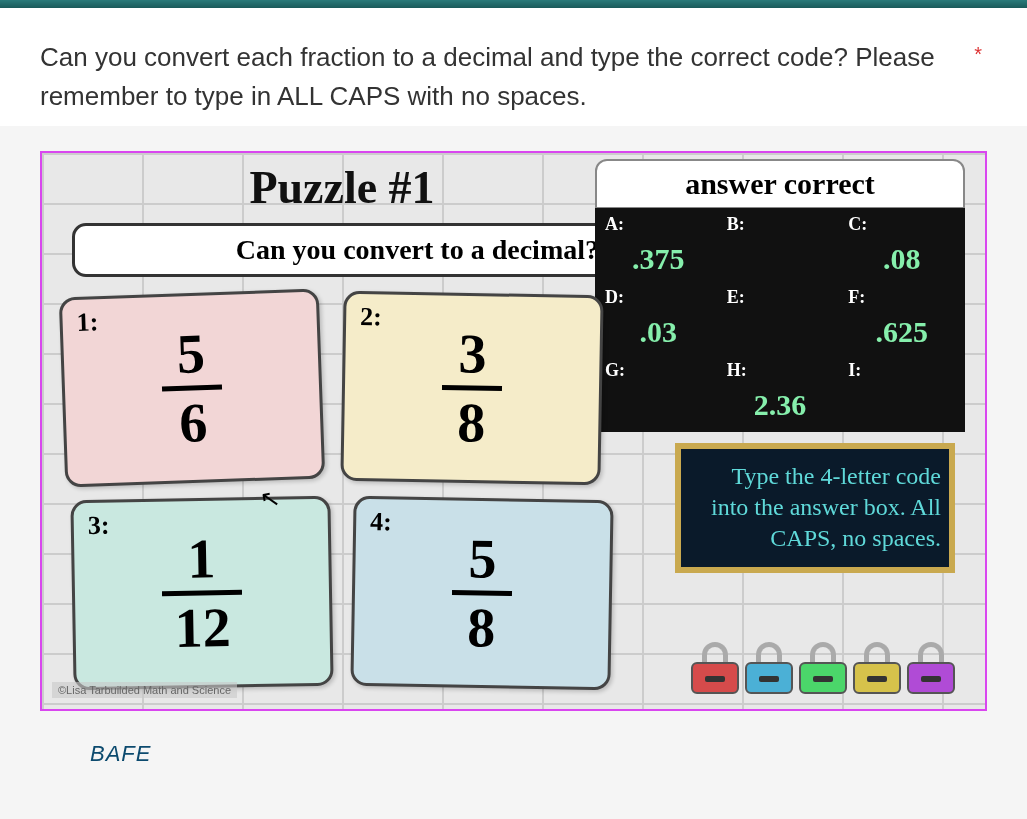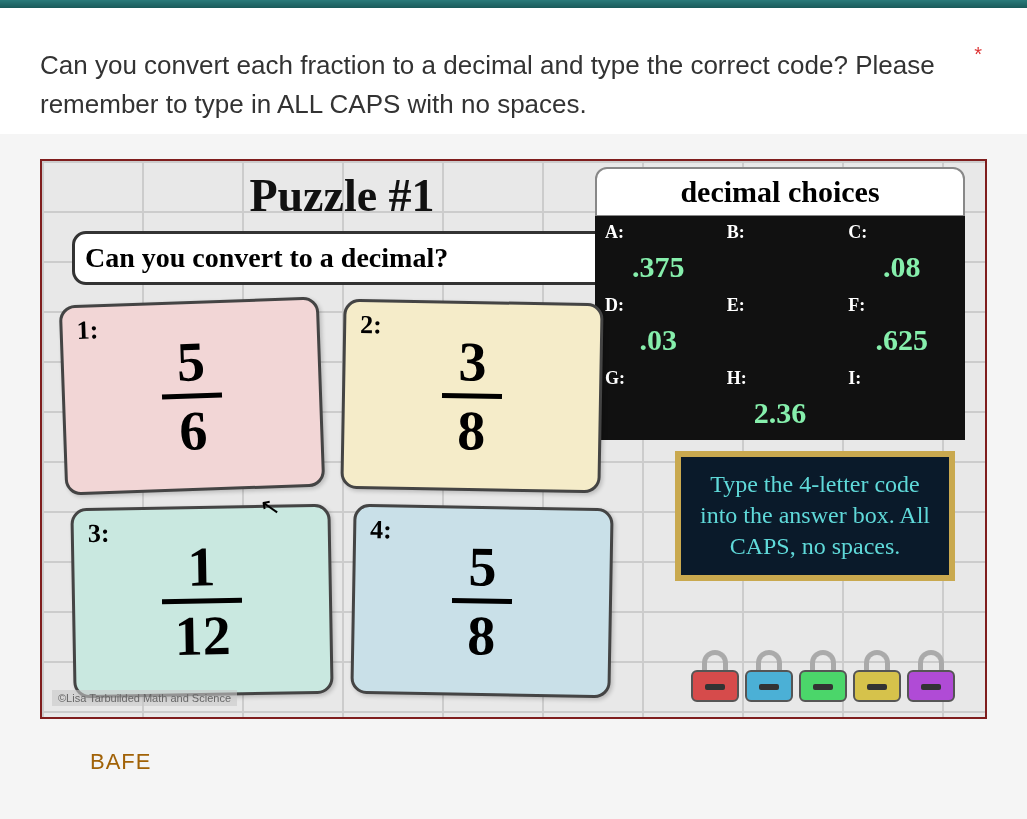--- a/index.html
+++ b/index.html
@@ -7,39 +7,39 @@
     font-family: Arial, sans-serif;
     background: #f5f5f5;
     padding: 0;
     width: 1027px;
   }
   .top-bar {
     height: 8px;
     background: linear-gradient(#2a7a7a, #1a5a5a);
   }
   .question-area {
-    padding: 38px 40px 10px 40px;
+    padding: 30px 40px 10px 40px;
     background: #fff;
     position: relative;
   }
   .question-text {
     font-size: 26px;
     color: #333;
     line-height: 1.5;
   }
   .required-star {
     position: absolute;
     right: 45px;
     top: 35px;
     color: #d33;
     font-size: 20px;
   }
   .puzzle-frame {
     margin: 25px 40px 10px 40px;
-    border: 2px solid #7f1d1d;
+    border: 2px solid #d946ef;
     background: #ddd;
     position: relative;
     height: 560px;
     overflow: hidden;
   }
   .brick-bg {
     position: absolute;
     inset: 0;
     background-color: #e8e8e8;
     background-image:
@@ -61,21 +61,21 @@
   }
   .subtitle-box {
     position: absolute;
     top: 70px;
     left: 30px;
     width: 540px;
     background: #fff;
     border: 3px solid #333;
     border-radius: 14px;
     padding: 8px 10px;
-    text-align: left;
+    text-align: right;
     font-family: "Comic Sans MS", cursive;
     font-size: 28px;
     font-weight: bold;
   }
   .answer-tab {
     position: absolute;
     top: 6px;
     right: 20px;
     width: 370px;
     background: #fff;
@@ -129,21 +129,21 @@
   .instruction-box {
     position: absolute;
     right: 30px;
     top: 290px;
     width: 280px;
     background: #0a1a2a;
     border: 6px solid #c9a94f;
     color: #5fd9d9;
     font-family: "Comic Sans MS", cursive;
     font-size: 24px;
-    text-align: center;
+    text-align: right;
     padding: 12px 8px;
     line-height: 1.3;
   }
   .locks {
     position: absolute;
     right: 30px;
     bottom: 15px;
     display: flex;
     gap: 6px;
   }
@@ -227,41 +227,42 @@
     bottom: 11px;
     left: 10px;
     font-size: 11px;
     color: #666;
     background: rgba(200,200,200,0.6);
     padding: 2px 6px;
   }
   .answer-below {
     margin: 30px 0 0 90px;
     font-size: 22px;
-    color: #a16207;
+    color: #0c4a6e;
     letter-spacing: 1px;
+    font-style: italic;
   }
 </style>
 </head>
 <body>
 
 <div class="top-bar"></div>
 
 <div class="question-area">
   <div class="question-text">Can you convert each fraction to a decimal and type the correct code? Please remember to type in ALL CAPS with no spaces.</div>
   <div class="required-star">*</div>
 </div>
 
 <div class="puzzle-frame">
   <div class="brick-bg"></div>
 
   <div class="puzzle-title">Puzzle #1</div>
   <div class="subtitle-box">Can you convert to a decimal?</div>
 
-  <div class="answer-tab">decimal choices</div>
+  <div class="answer-tab">answer correct</div>
   <div class="answer-grid" id="answer-grid">
       <div class="answer-cell">
         <div class="cell-label">A:</div>
         <div class="cell-value">.375</div>
       </div>
       <div class="answer-cell">
         <div class="cell-label">B:</div>
       </div>
       <div class="answer-cell">
         <div class="cell-label">C:</div>

